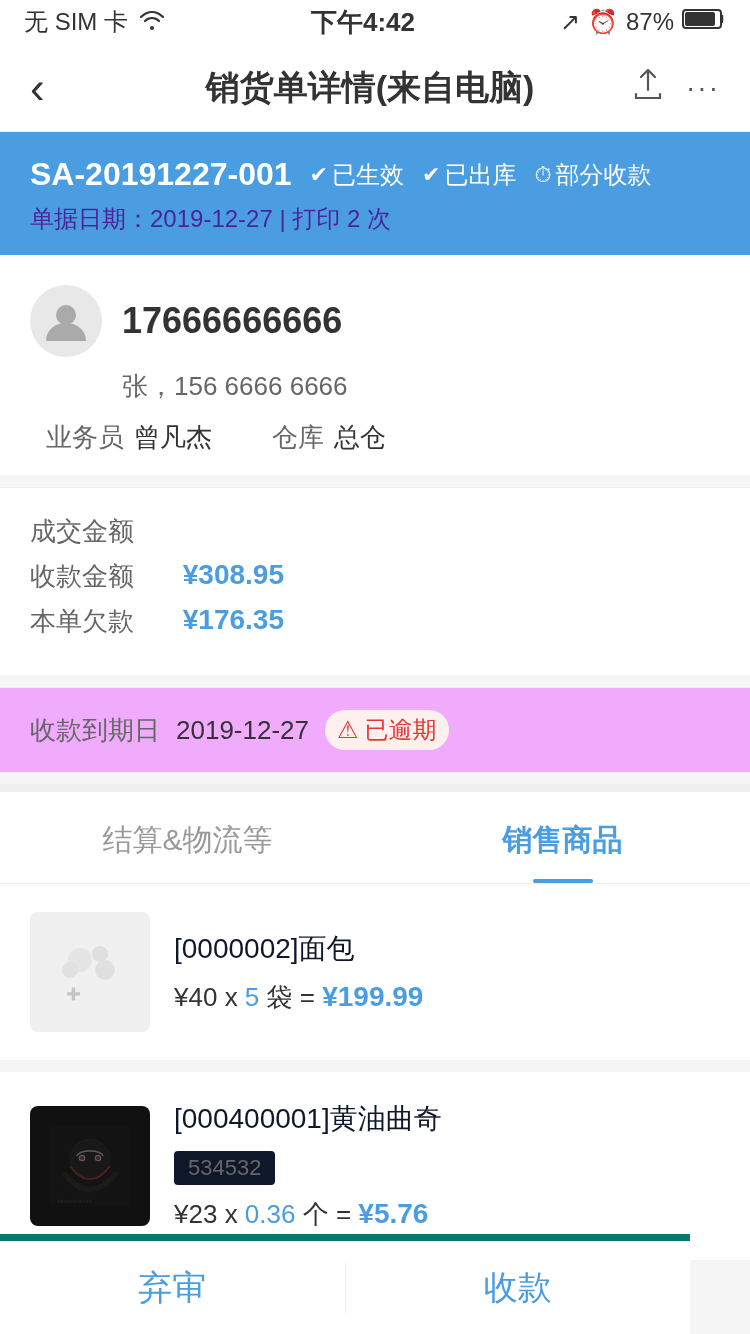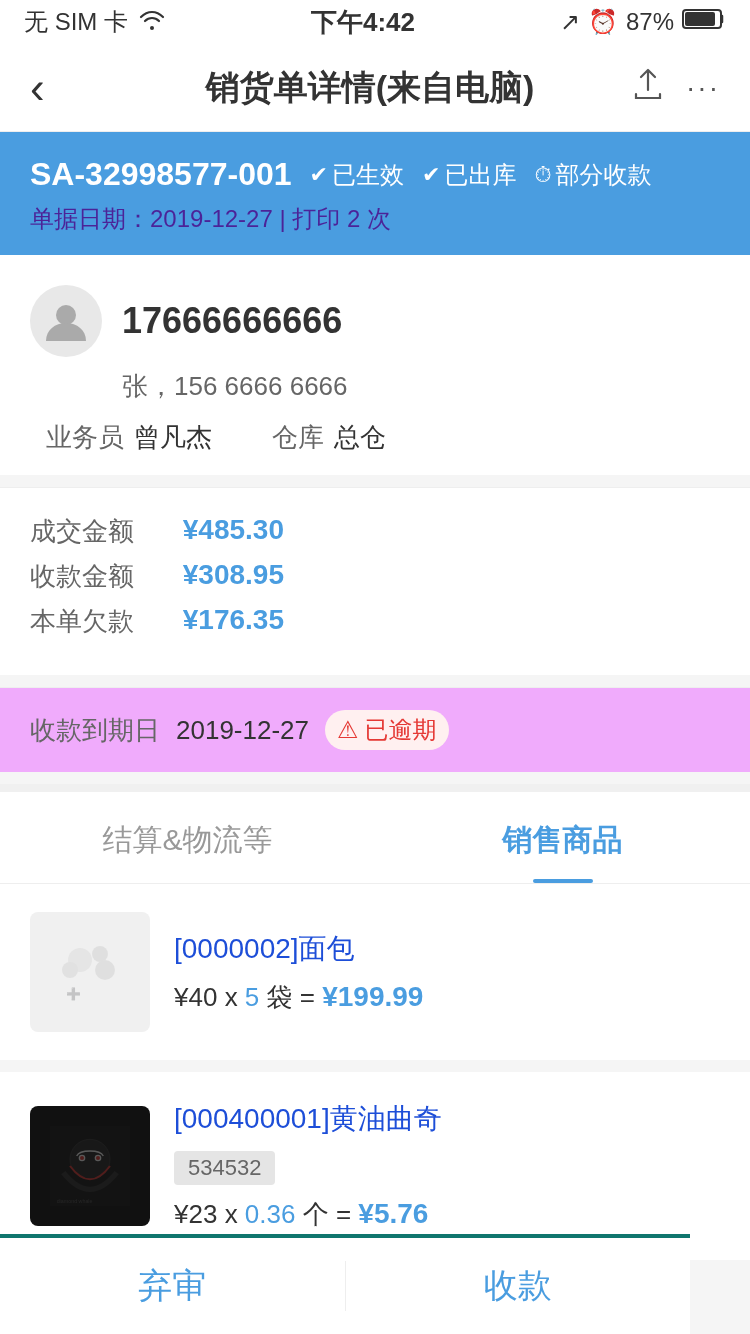--- a/index.html
+++ b/index.html
@@ -243,27 +243,27 @@
       flex-shrink: 0;
       display: flex;
       align-items: center;
       justify-content: center;
       overflow: hidden;
     }
     .product-thumb svg { width: 80px; height: 80px; opacity: 0.3; }
     .product-info { flex: 1; }
     .product-name {
       font-size: 28px;
-      color: #1d4ed8;
+      color: #0f172a;
       font-weight: 500;
       margin-bottom: 12px;
     }
     .product-tag {
       display: inline-block;
-      background: #e5e5e5;
+      background: #0f172a;
       color: #666;
       font-size: 22px;
       padding: 4px 14px;
       border-radius: 4px;
       margin-bottom: 12px;
     }
     .product-price {
       font-size: 26px;
       color: #333;
     }
@@ -271,21 +271,21 @@
     .price-total { color: #4a9de0; font-weight: 600; font-size: 28px; }
 
     
     .bottom-bar {
       position: fixed;
       bottom: 0;
       left: 0;
       width: 690px;
       height: 100px;
       background: #fff;
-      border-top: 4px solid #0f766e;
+      border-top: 7px solid #0f766e;
       display: flex;
       align-items: center;
     }
     .bottom-btn {
       flex: 1;
       text-align: center;
       font-size: 34px;
       font-weight: 500;
       cursor: pointer;
       padding: 20px 0;
@@ -347,21 +347,21 @@
         <path d="M6 28v4h24v-4" stroke="#555" stroke-width="2.2" stroke-linecap="round"></path>
         <path d="M18 4v20M11 11l7-7 7 7" stroke="#555" stroke-width="2.2" stroke-linecap="round" stroke-linejoin="round"></path>
       </svg>
     </span>
     <span class="nav-icon" style="font-size:28px; letter-spacing:2px;">···</span>
   </div>
 </div>
 
 <div class="order-header">
   <div class="order-id-row">
-    <span class="order-id">SA-32998577-001</span>
+    <span class="order-id">SA-20191227-001</span>
     <span class="badge">
       <span class="badge-icon">✔</span>
       <span>已生效</span>
     </span>
     <span class="badge">
       <span class="badge-icon">✔</span>
       <span>已出库</span>
     </span>
     <span class="badge">
       <span class="badge-icon">⏱</span>
@@ -394,21 +394,20 @@
   </div>
 </div>
 
 <div class="divider-line"></div>
 
 <div class="summary-section">
   <div class="summary-grid">
     <div class="summary-right">
       <div class="summary-right-row">
         <span class="sr-label">成交金额</span>
-        <span class="sr-value summary-amount">¥485.30</span>
       </div>
       <div class="summary-right-row">
         <span class="sr-label">收款金额</span>
         <span class="sr-value summary-amount">¥308.95</span>
       </div>
       <div class="summary-right-row">
         <span class="sr-label">本单欠款</span>
         <span class="sr-value summary-amount">¥176.35</span>
       </div>
     </div>

